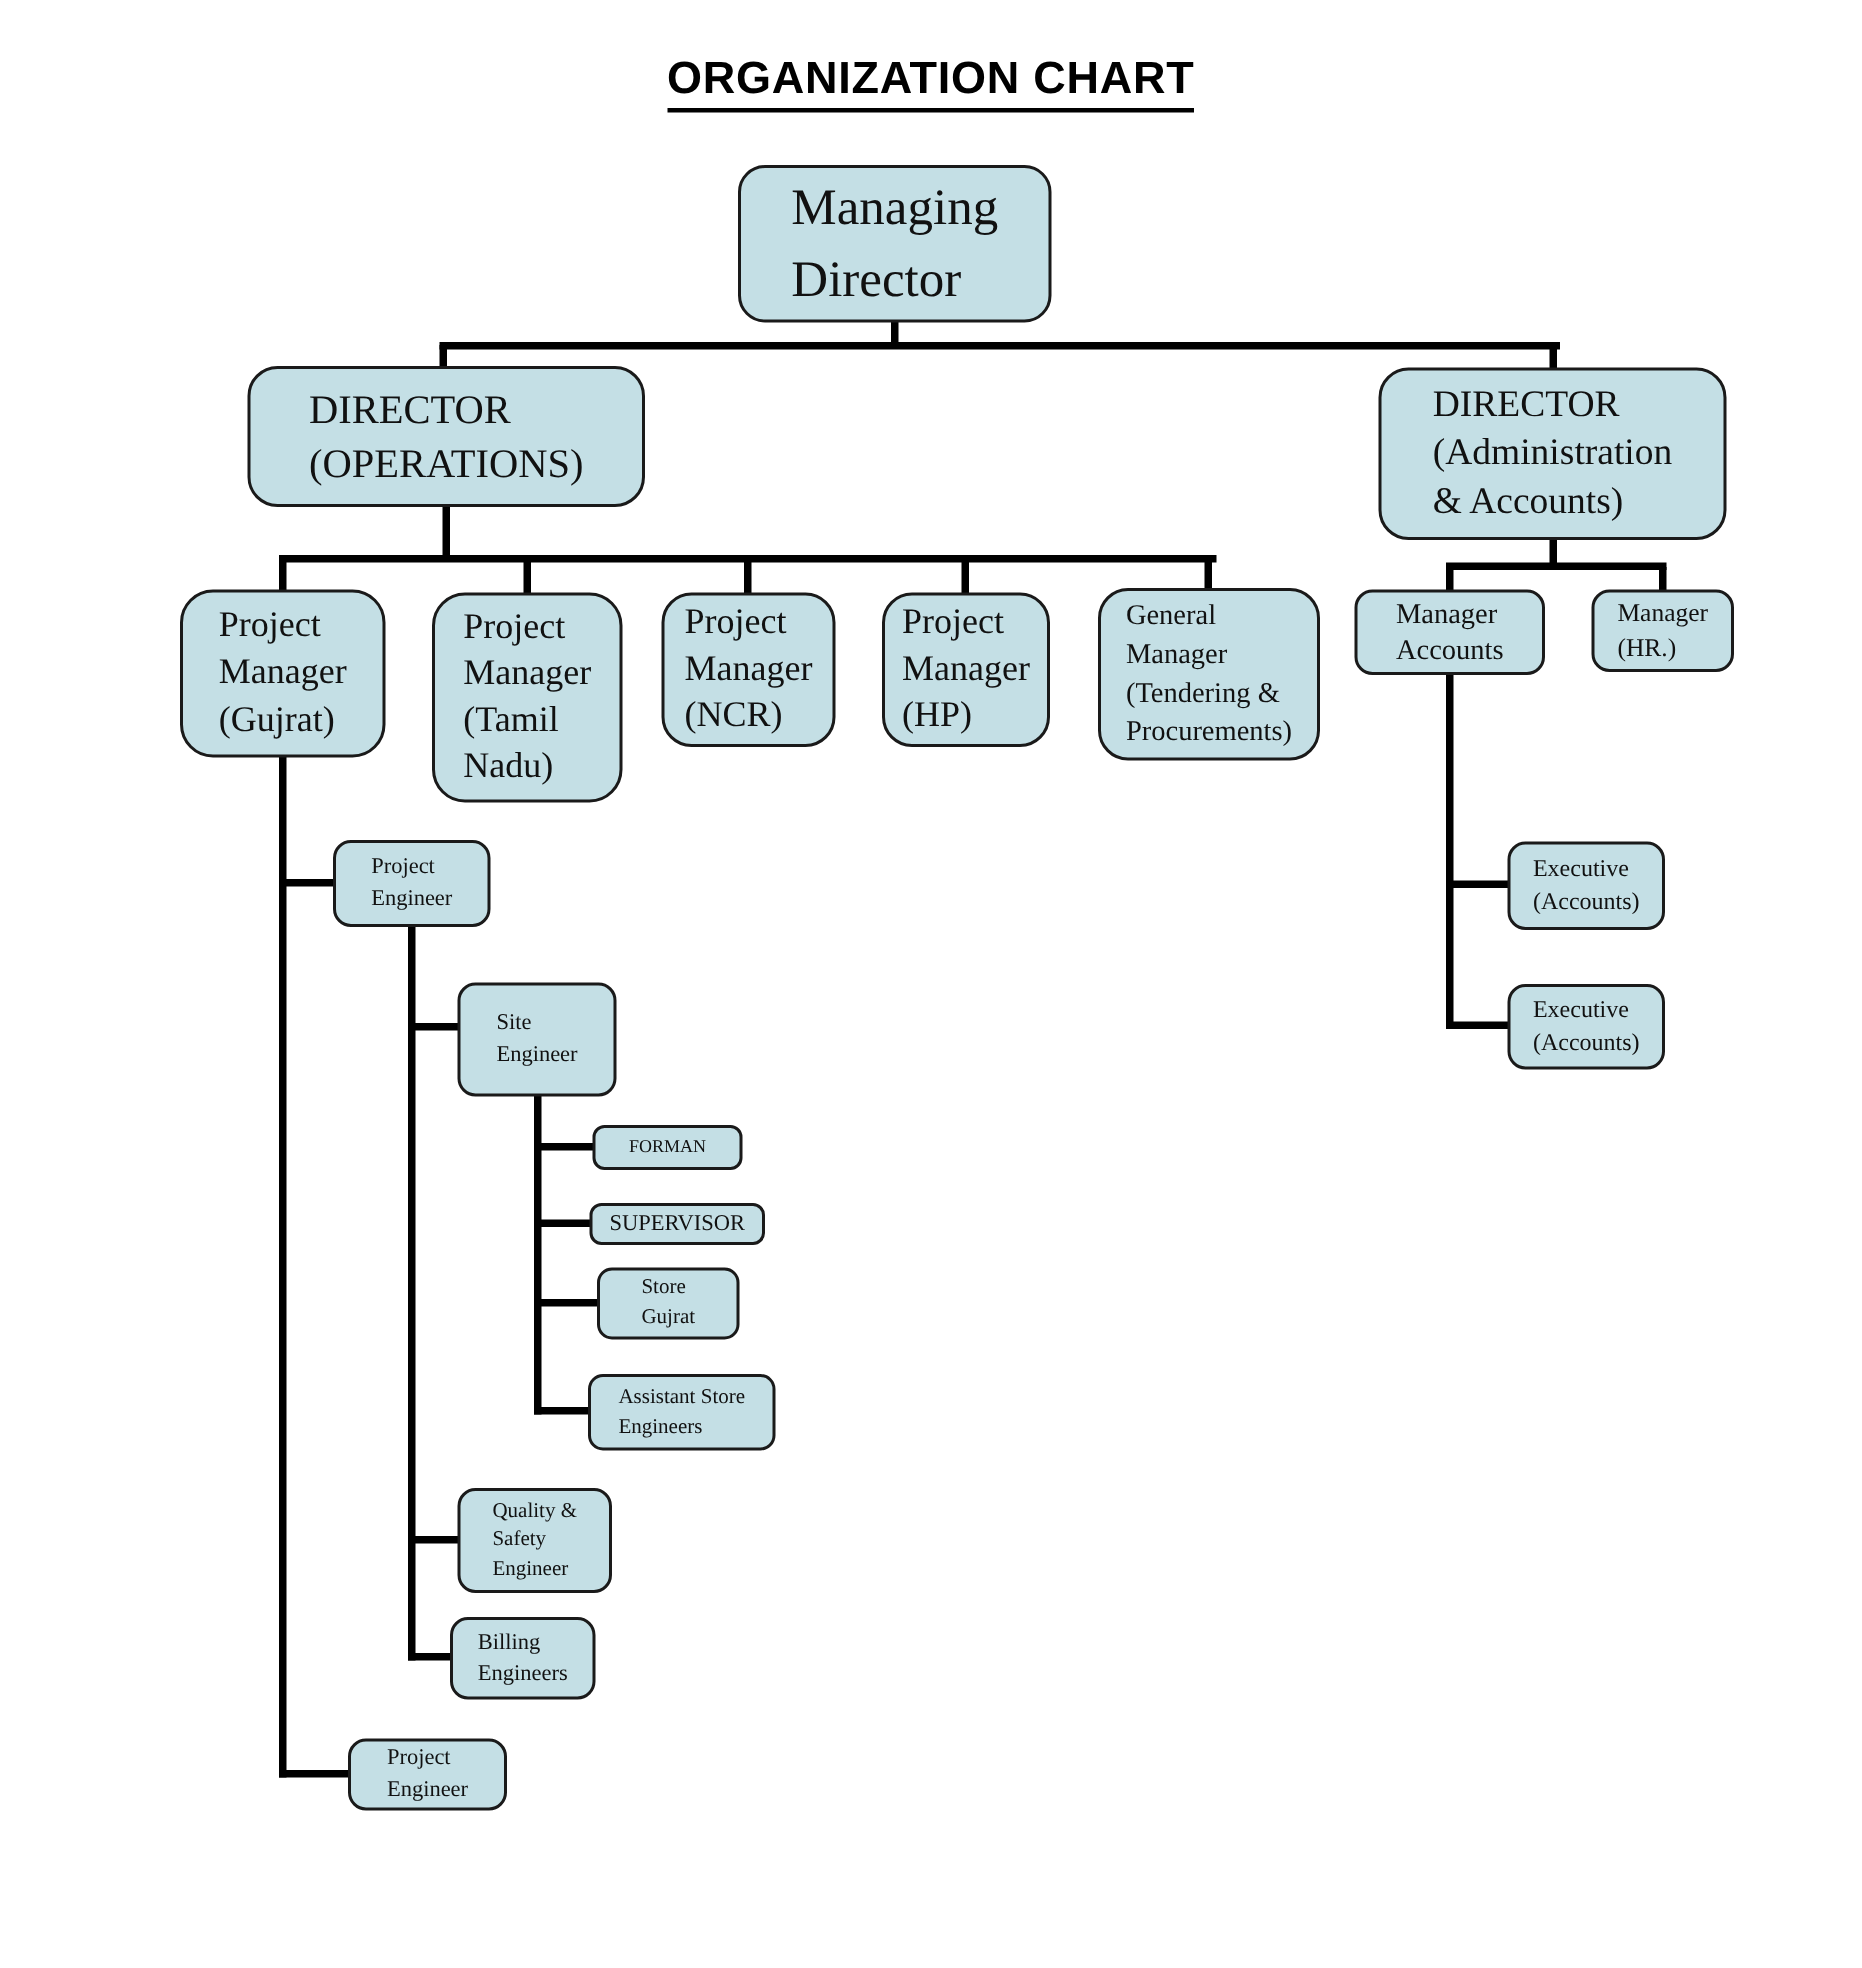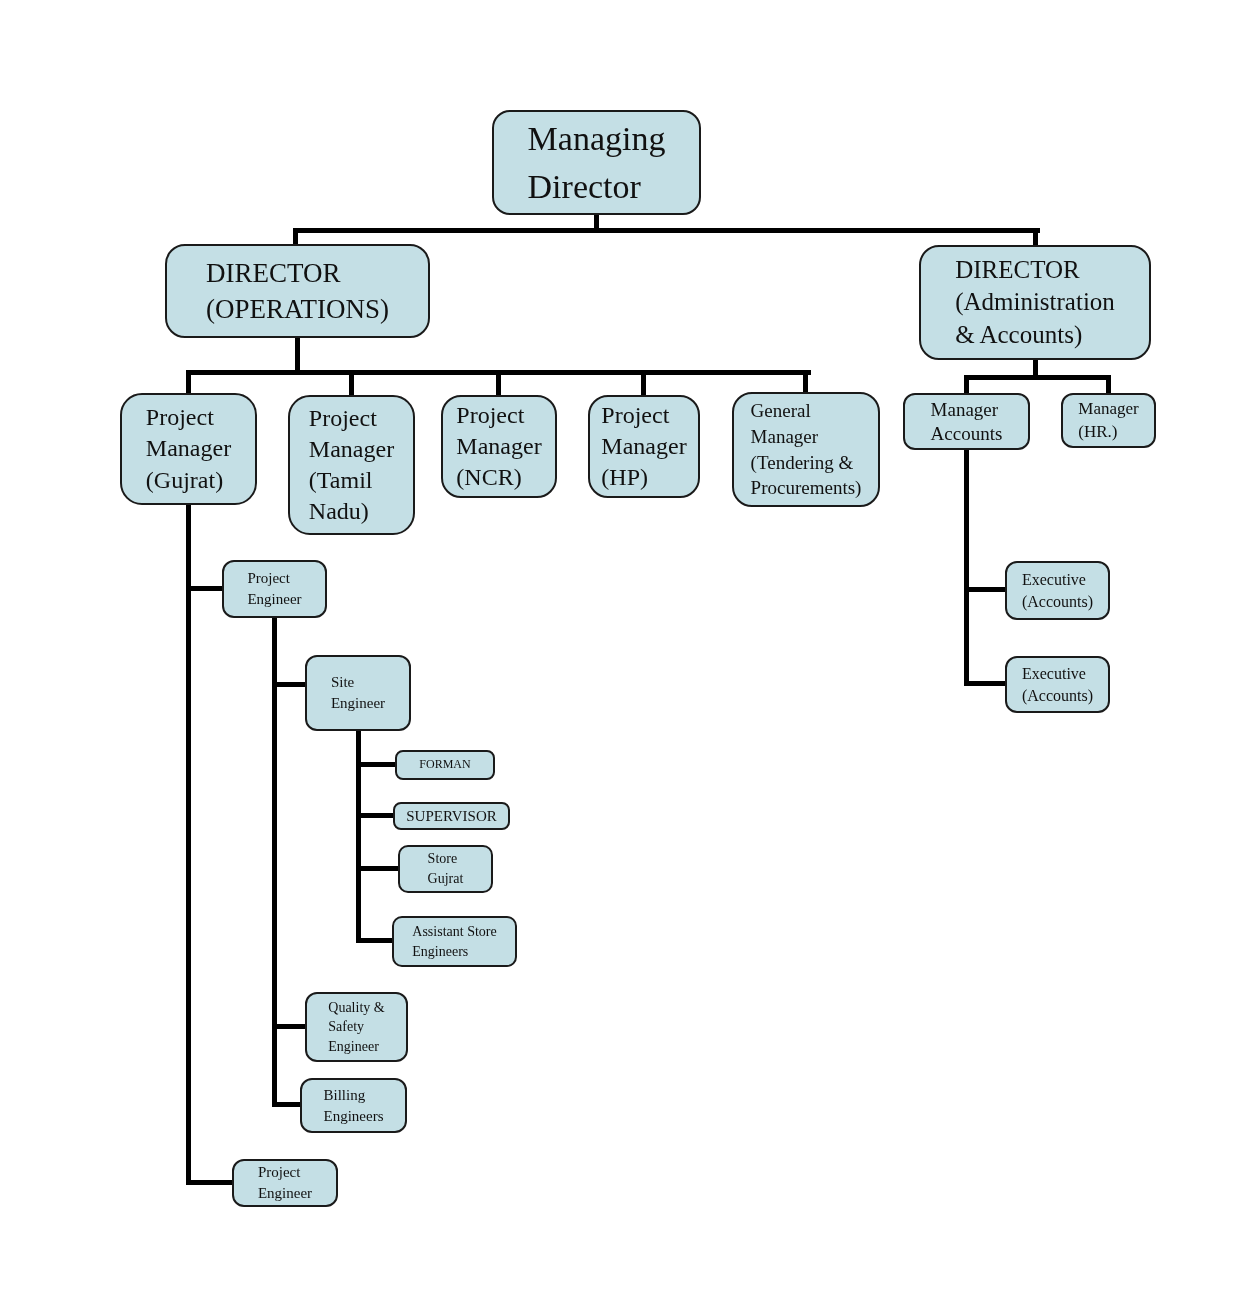--- a/index.html
+++ b/index.html
@@ -43,20 +43,23 @@
   .line{
     position:absolute;
     background:#000;
   }
 </style>
 </head>
 <body>
 
 <div class="canvas">
 
+  <div class="title-wrap">
+    <span class="title">ORGANIZATION CHART</span>
+  </div>
 
   <div class="line" style="left:594px;top:213px;width:5px;height:18px"></div>
   <div class="line" style="left:293px;top:228px;width:747px;height:5px"></div>
   <div class="line" style="left:293px;top:230px;width:5px;height:16px"></div>
   <div class="line" style="left:1033px;top:230px;width:5px;height:17px"></div>
 
   <div class="line" style="left:295px;top:336px;width:5px;height:38px"></div>
   <div class="line" style="left:186px;top:370px;width:625px;height:5px"></div>
   <div class="line" style="left:186px;top:373px;width:5px;height:24px"></div>
   <div class="line" style="left:349px;top:373px;width:5px;height:24px"></div>
@@ -145,19 +148,19 @@
   <div class="box" style="left:398px;top:845px;width:95px;height:48px;border-radius:10px;font-size:14px;line-height:1.4">Store
 Gujrat</div>
 
   <div class="box" style="left:392px;top:916px;width:125px;height:51px;border-radius:10px;font-size:14px;line-height:1.4">Assistant Store
 Engineers</div>
 
   <div class="box" style="left:305px;top:992px;width:103px;height:70px;border-radius:12px;font-size:14px;line-height:1.4">Quality &amp;
 Safety
 Engineer</div>
 
-  <div class="box" style="left:300px;top:1078px;width:107px;height:55px;border-radius:12px;font-size:15px;line-height:1.4">Billing
+  <div class="box" style="left:300px;top:1078px;width:97px;height:55px;border-radius:12px;font-size:15px;line-height:1.4">Billing
 Engineers</div>
 
   <div class="box" style="left:232px;top:1159px;width:106px;height:48px;border-radius:12px;font-size:15px;line-height:1.4">Project
 Engineer</div>
 
 </div>
 
 </body></html>

